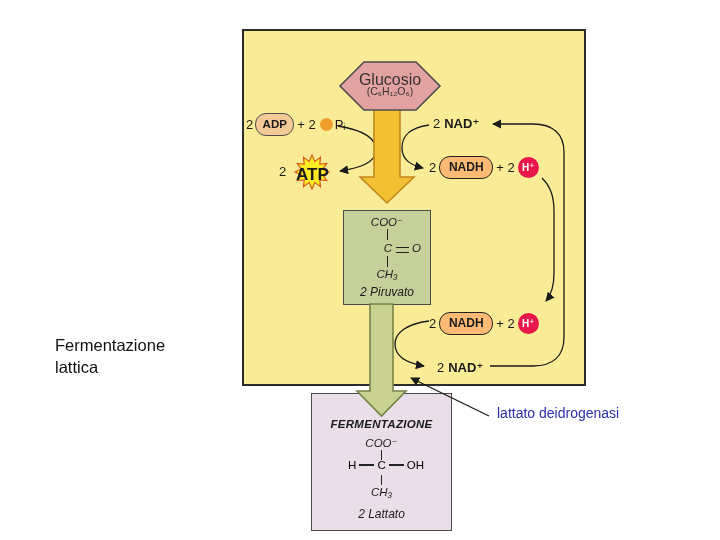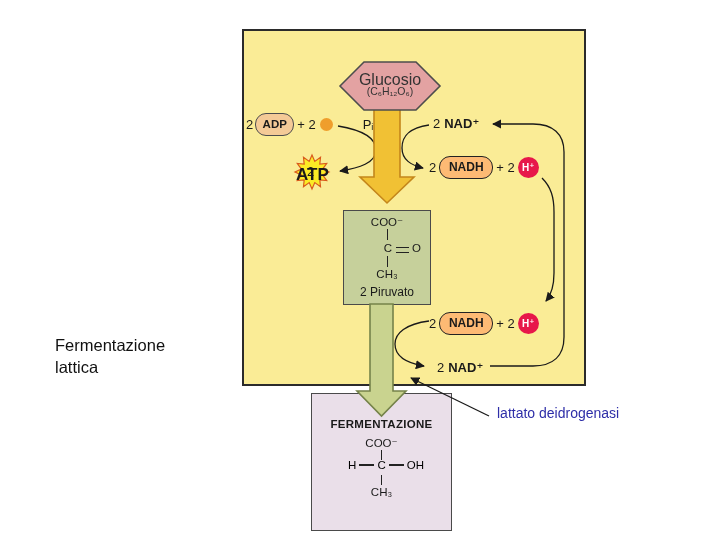--- a/index.html
+++ b/index.html
@@ -7,31 +7,31 @@
           font-family:"Liberation Sans","DejaVu Sans",sans-serif;}
   .panel,.box{position:absolute;box-sizing:border-box;z-index:1;}
   .panel-glicolisi{left:242px;top:29px;width:344px;height:357px;background:#FAEC96;border:2px solid #2b2b2b;}
   .box-pyruvate{left:343px;top:210px;width:88px;height:95px;background:#C6D09B;border:1.5px solid #4a4a4a;z-index:2;}
   .box-ferm{left:311px;top:393px;width:141px;height:138px;background:#EADFE9;border:1.5px solid #4a4a4a;}
   svg.overlay{position:absolute;left:0;top:0;z-index:5;pointer-events:none;}
   .lbl{position:absolute;z-index:10;color:#1a1a1a;white-space:nowrap;line-height:1.1;}
   .row{position:absolute;z-index:10;display:flex;align-items:center;color:#1a1a1a;}
   .ctr{text-align:center;}
   .bold{font-weight:bold;}
-  .fs13{font-size:13px;margin-left:28px;}
+  .fs13{font-size:13px;}
   .coeff{font-size:13px;}
   .plus{font-size:13px;margin:0 3px;}
   .pill-adp{width:37px;height:21px;margin-left:2px;border:1.5px solid #4d4d4d;border-radius:11px;background:#F4CA97;
             display:flex;align-items:center;justify-content:center;font-weight:bold;font-size:11.5px;}
   .dot-pi{width:13px;height:13px;border-radius:50%;background:#EF9E2C;margin:0 2px 0 1px;}
   .pill-nadh{width:52px;height:21px;margin-left:3px;border:1.6px solid #222;border-radius:11px;background:#fdba74;
              display:flex;align-items:center;justify-content:center;font-weight:bold;font-size:12px;}
   .proton{width:21px;height:21px;border-radius:50%;background:#E7174A;color:#ffffff;font-weight:bold;font-size:10px;
           display:flex;align-items:center;justify-content:center;}
-  .inbox{position:absolute;color:#1a1a1a;}
+  .inbox{position:absolute;color:#1a1a1a;font-style:italic;}
   .w100{left:0;width:100%;text-align:center;}
   .fs11{font-size:11.5px;}
   .fs12{font-size:12px;}
   .vbond{position:absolute;width:1.4px;background:#222222;}
   .hbond{width:15px;height:1.4px;background:#222222;}
   .dbond{position:absolute;width:13px;height:4px;border-top:1.4px solid #222;border-bottom:1.4px solid #222;}
   .hcoh{position:absolute;left:0;width:100%;display:flex;align-items:center;justify-content:center;gap:3px;
         font-size:11.5px;padding-left:9px;box-sizing:border-box;}
   .enzyme{font-size:14px;color:#2E2EA8;}
   .side{font-size:16.5px;color:#111111;}
@@ -51,20 +51,21 @@
     <div class="vbond" style="left:69px;top:56px;height:10px;"></div>
     <div class="hcoh" style="top:65px;">
       <span>H</span>
       <span class="hbond"></span>
       <span>C</span>
       <span class="hbond"></span>
       <span>OH</span>
     </div>
     <div class="vbond" style="left:69px;top:81px;height:10px;"></div>
     <div class="inbox w100 fs11" style="top:92px;">CH₃</div>
+    <div class="inbox w100 fs12" style="top:113px;">2 Lattato</div>
   </div>
 
   <div class="box box-pyruvate">
     <div class="inbox w100 fs11" style="top:4px;">COO⁻</div>
     <div class="vbond" style="left:43px;top:18px;height:11px;"></div>
     <div class="inbox fs11" style="left:0;width:88px;text-align:center;top:31px;">C</div>
     <div class="dbond" style="left:52px;top:36px;"></div>
     <div class="inbox fs11" style="left:68px;top:31px;">O</div>
     <div class="vbond" style="left:43px;top:45px;height:11px;"></div>
     <div class="inbox w100 fs11" style="top:57px;">CH₃</div>

